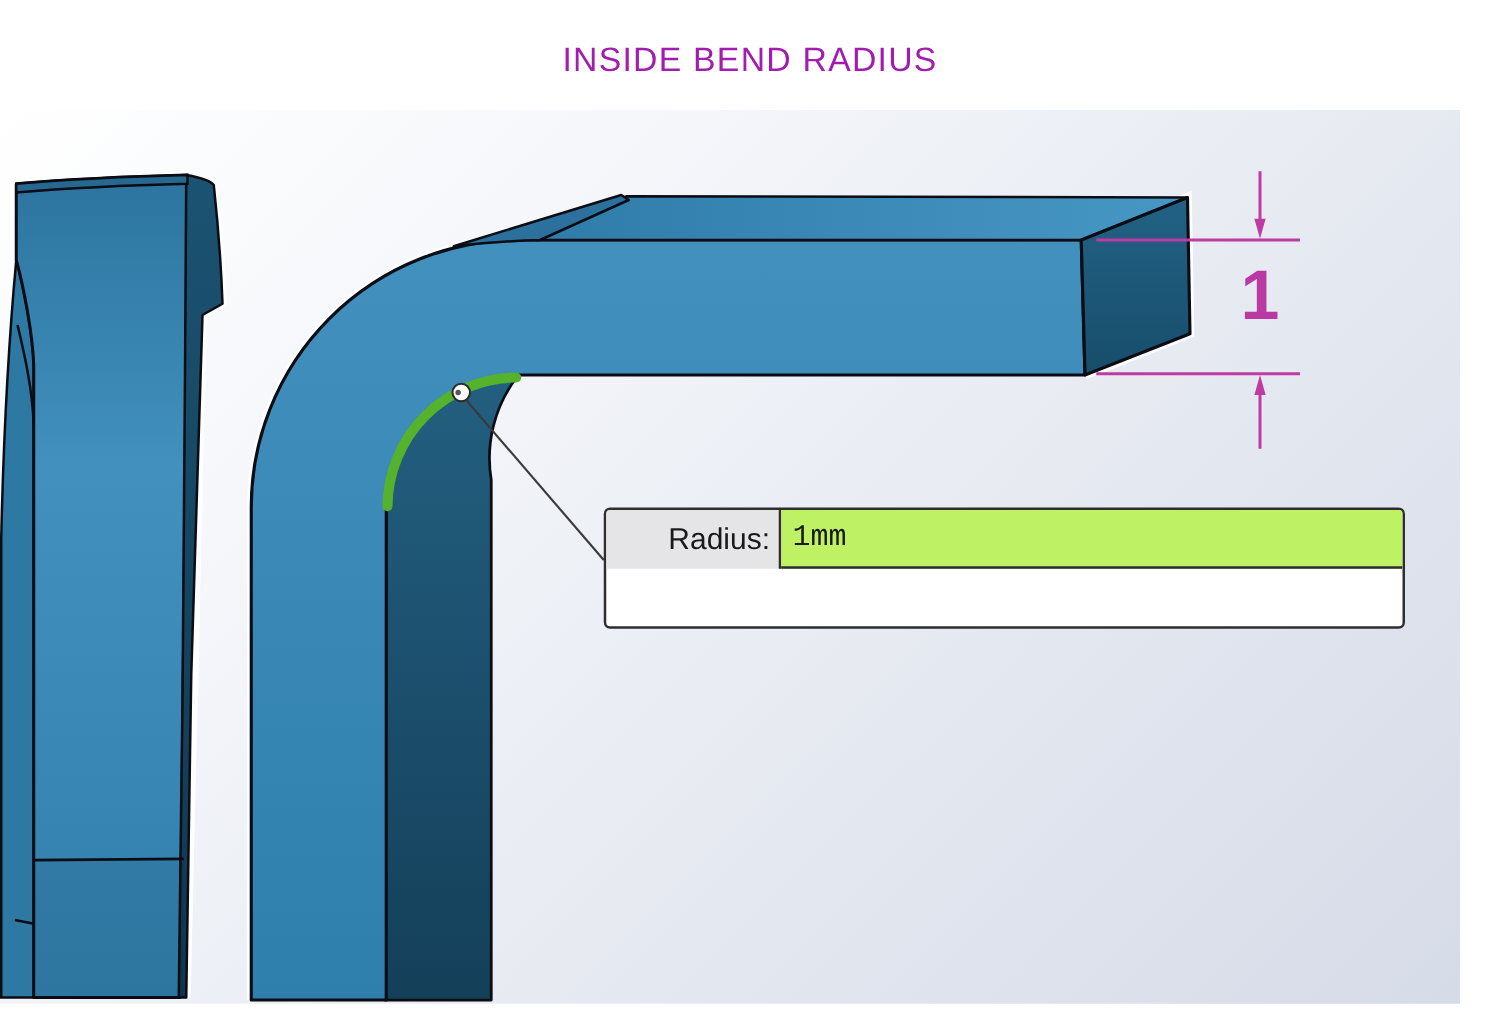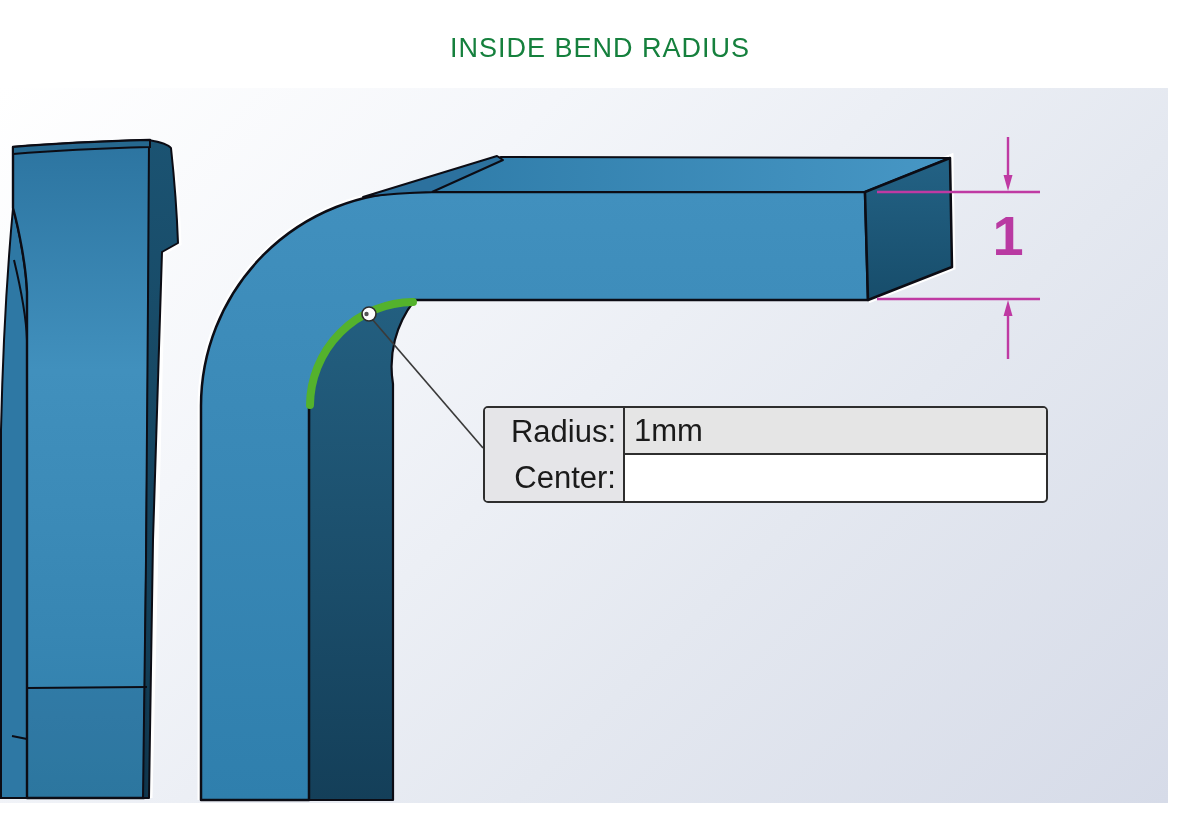--- a/index.html
+++ b/index.html
@@ -8,36 +8,37 @@
     background:#ffffff;
     font-family:"Liberation Sans", sans-serif;
   }
   .stage{
     position:absolute;left:0;top:88px;width:1168px;height:715px;
     background:linear-gradient(135deg,#ffffff 0%,#f4f6fa 30%,#e4e8f0 65%,#d6dbe8 100%);
   }
   svg.scene{position:absolute;left:0;top:0;width:1200px;height:825px;}
   .page-title{
     position:absolute;left:0;top:33px;width:1200px;text-align:center;
-    font-size:27px;letter-spacing:1px;color:#15803d;font-weight:400;
+    font-size:27px;letter-spacing:1px;color:#a21caf;font-weight:400;
   }
   .callout{
-    position:absolute;left:483px;top:406px;width:565px;height:97px;
+    position:absolute;left:483px;top:406px;width:641px;height:97px;
     box-sizing:border-box;border:2px solid #2e2e2e;border-radius:5px;
     background:#ffffff;display:grid;grid-template-columns:140px 1fr;
     grid-template-rows:47px 1fr;overflow:hidden;
-    font-size:31px;color:#1a1a1a;
+    font-size:24px;color:#1a1a1a;
   }
   .callout .lbl{
     background:#e5e5e8;border-right:2px solid #2e2e2e;
     display:flex;align-items:center;justify-content:flex-end;padding-right:7px;
   }
   .callout .val{
-    background:#e5e5e5;display:flex;align-items:center;padding-left:9px;
+    background:#bef264;display:flex;align-items:center;padding-left:9px;
     white-space:nowrap;
+    font-family:Liberation Mono, monospace;
   }
   .callout .val.first{border-bottom:2px solid #2e2e2e;}
   .dim-text{
     position:absolute;left:986px;top:208px;width:44px;text-align:center;
     font-size:56px;font-weight:700;color:#b93aa2;line-height:1;
   }
 </style>
 </head>
 <body>
 
@@ -124,14 +125,13 @@
   </g>
 </svg>
 
 <div class="page-title">INSIDE BEND RADIUS</div>
 
 <div class="dim-text">1</div>
 
 <div class="callout">
   <div class="lbl">Radius:</div>
   <div class="val first">1mm</div>
-  <div class="lbl">Center:</div>
 </div>
 
 </body></html>

